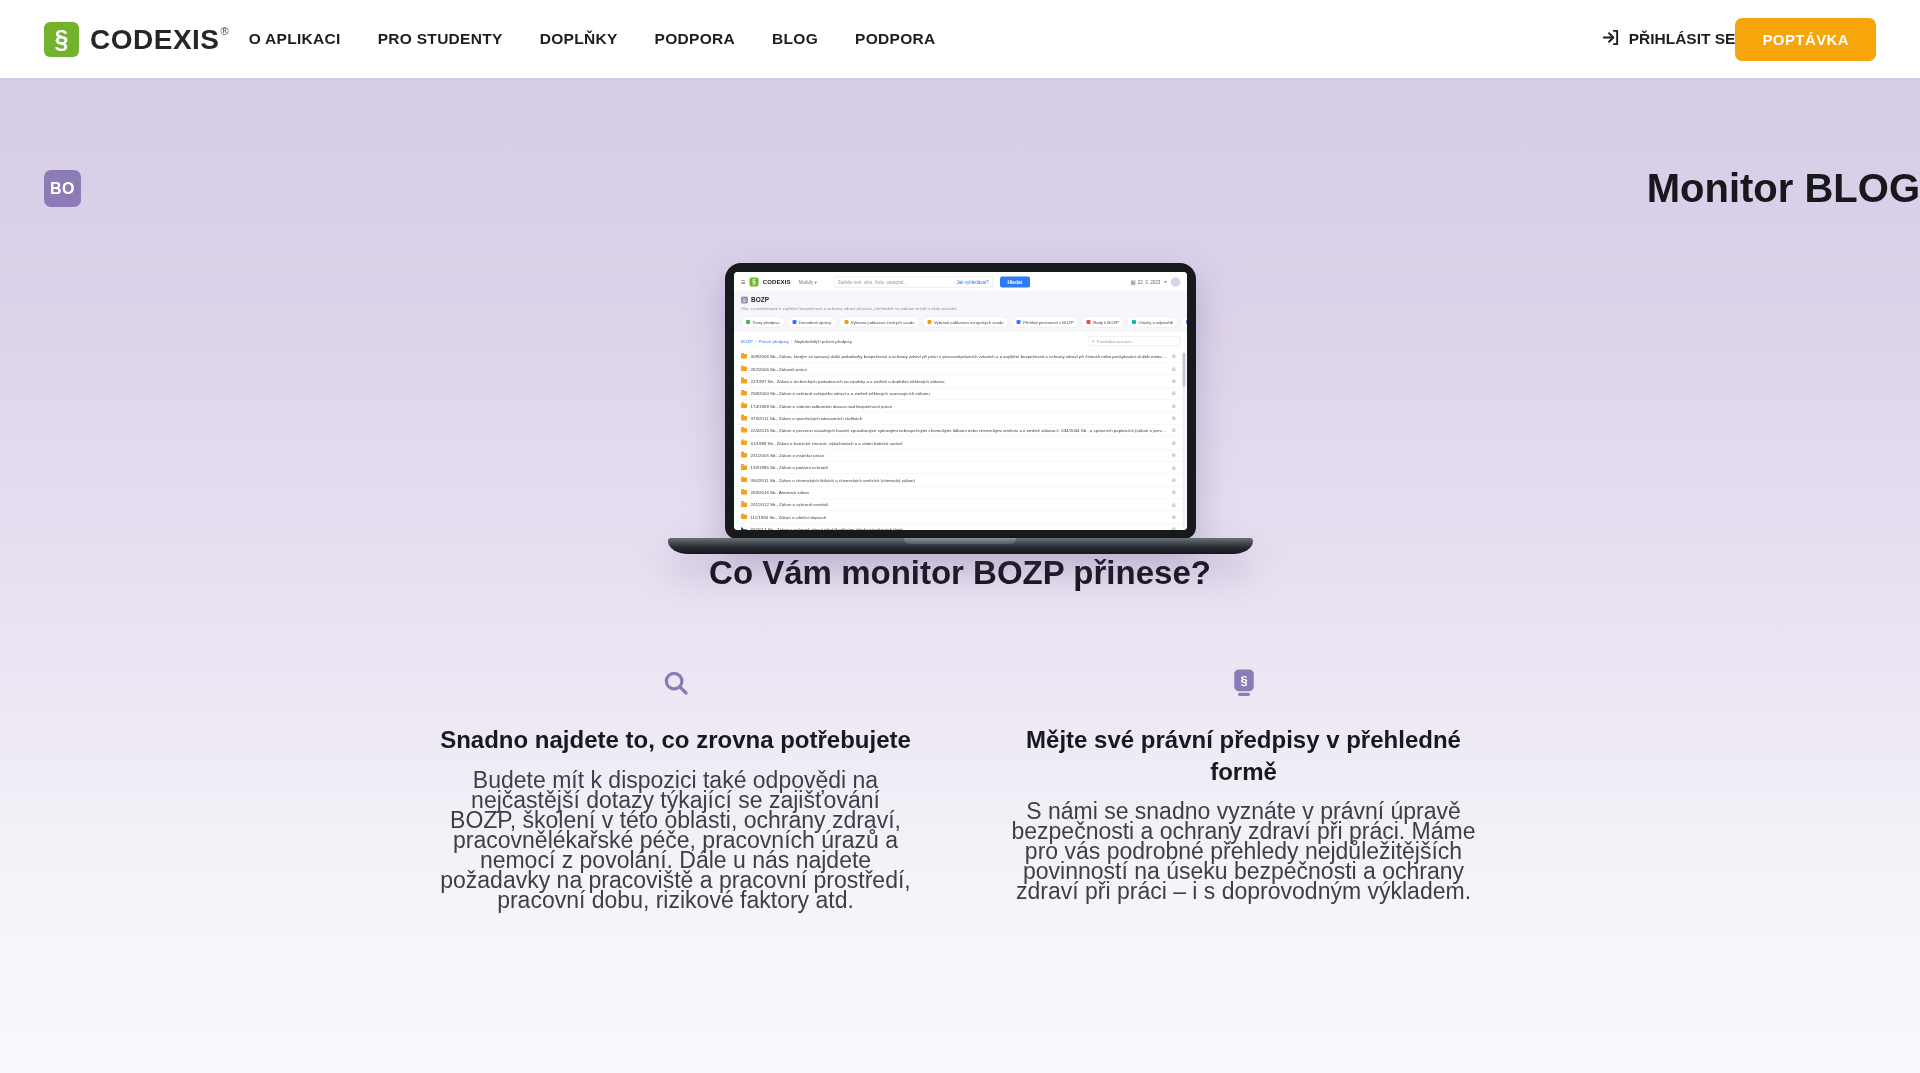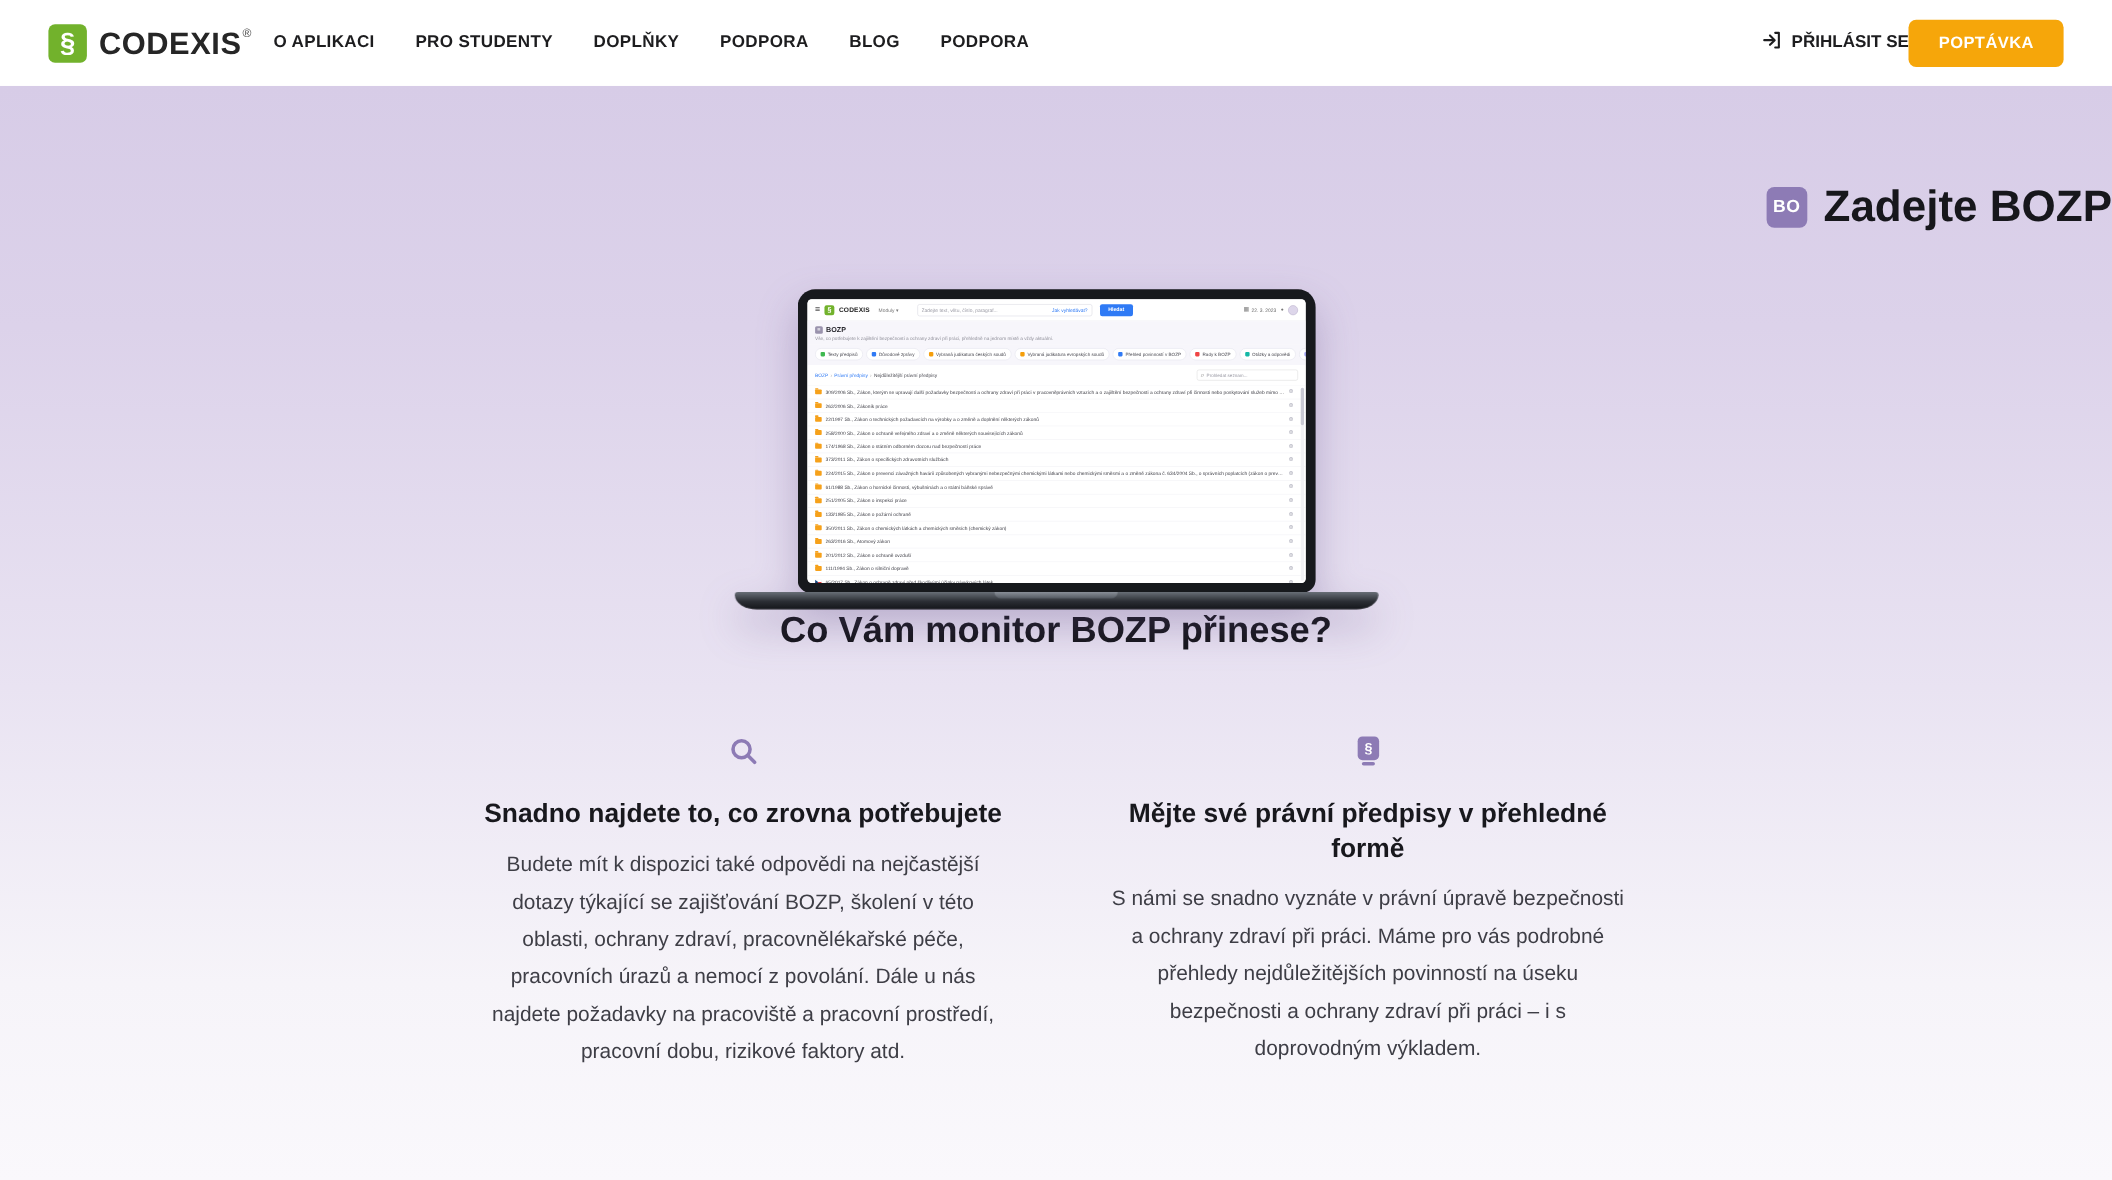--- a/index.html
+++ b/index.html
@@ -14,21 +14,21 @@
   .brand-reg { font-size:11px; color:#444; margin-left:1px; vertical-align:top; line-height:18px; display:inline-block; }
   .nav { flex:1; display:flex; gap:37px; margin:0 20px; }
   .nav-item { font-size:15.5px; font-weight:700; color:#1d1d1f; letter-spacing:.3px; cursor:pointer; white-space:nowrap; }
   .header-right { display:flex; align-items:center; }
   .login { display:flex; align-items:center; gap:9px; font-size:15.5px; font-weight:700; color:#1d1d1f; cursor:pointer; white-space:nowrap; }
   .cta { background:#f6a60a; color:#fff; font-size:15px; font-weight:700; padding:13px 27px; border-radius:7px; letter-spacing:.4px; border:none; cursor:pointer; white-space:nowrap; }
 
   
   .main { height:995px; flex:none; overflow:hidden; background:linear-gradient(180deg,#d7cce7 0%,#dcd2ea 22%,#e9e3f2 55%,#f6f4f9 82%,#faf8fc 100%); }
 
-  .hero { display:flex; justify-content:flex-end; align-items:center; gap:15px; margin-top:88px; }
+  .hero { display:flex; justify-content:space-between; align-items:center; gap:15px; margin-top:88px;padding-left:44px; }
   .hero-badge { width:37px; height:37px; border-radius:7px; background:#8d7bb5; color:#fff; font-weight:700; font-size:16px; display:flex; align-items:center; justify-content:center; letter-spacing:.5px; }
   .hero-title { font-size:40px; font-weight:800; color:#17171c; }
 
   
   .laptop { width:471px; margin:52px auto 0; filter:drop-shadow(0 16px 18px rgba(96,76,135,.32)); }
   .lap-screen { background:#17191d; border-radius:16px 16px 12px 12px; padding:9px; height:276px; }
   .lap-view { background:#fff; border-radius:4px; height:100%; overflow:hidden; }
   .lap-inner { width:906px; height:516px; transform:scale(0.5); transform-origin:0 0; display:flex; flex-direction:column; background:#fff; }
   .lap-base { width:585px; height:16px; margin:-1px 0 0 -57px; background:linear-gradient(180deg,#6a7078,#2b2e34 55%,#14161a); border-radius:3px 3px 20px 20px / 3px 3px 13px 13px; position:relative; }
   .lap-base::before { content:""; position:absolute; left:50%; top:0; transform:translateX(-50%); width:112px; height:6px; background:linear-gradient(#8a9099,#555b63); border-radius:0 0 9px 9px; }
@@ -83,21 +83,21 @@
   .ascroll { position:absolute; right:3px; top:4px; bottom:4px; width:6px; background:#f1f1f4; border-radius:3px; }
   .ascroll::before { content:""; position:absolute; top:0; left:0; width:6px; height:68px; background:#c9c9d3; border-radius:3px; }
 
   
   .features { }
   .f-head { text-align:center; font-size:33px; font-weight:800; color:#141419; }
   .f-grid { width:1045px; margin:76px auto 0; display:flex; gap:92px; }
   .f-col { width:476px; text-align:center; }
   .f-icon { height:32px; display:flex; justify-content:center; align-items:flex-start; }
   .f-title { font-size:24px; font-weight:800; color:#18181d; margin-top:24px; line-height:1.32; }
-  .f-text { font-size:19px; line-height:34px; color:#3e3e46; margin-top:14px; }
+  .f-text { font-size:23px; line-height:20px; color:#3e3e46; margin-top:14px; }
 </style>
 </head>
 <body>
 
 <div class="page">
 
   <header class="header">
     <div class="brand">
       <div class="brand-mark">§</div>
       <div><span class="brand-name">CODEXIS</span><span class="brand-reg">®</span></div>
@@ -128,21 +128,21 @@
         <span>PŘIHLÁSIT SE</span>
       </div>
       <button class="cta">POPTÁVKA</button>
     </div>
   </header>
 
   <main class="main">
 
     <div class="hero">
       <div class="hero-badge">BO</div>
-      <h1 class="hero-title">Zadejte BOZP</h1>
+      <h1 class="hero-title">Monitor BLOG</h1>
     </div>
 
     <div class="laptop">
       <div class="lap-screen">
         <div class="lap-view">
           <div class="lap-inner">
 
             <div class="abar">
               <span class="aham">≡</span>
               <span class="alogo">§</span>

